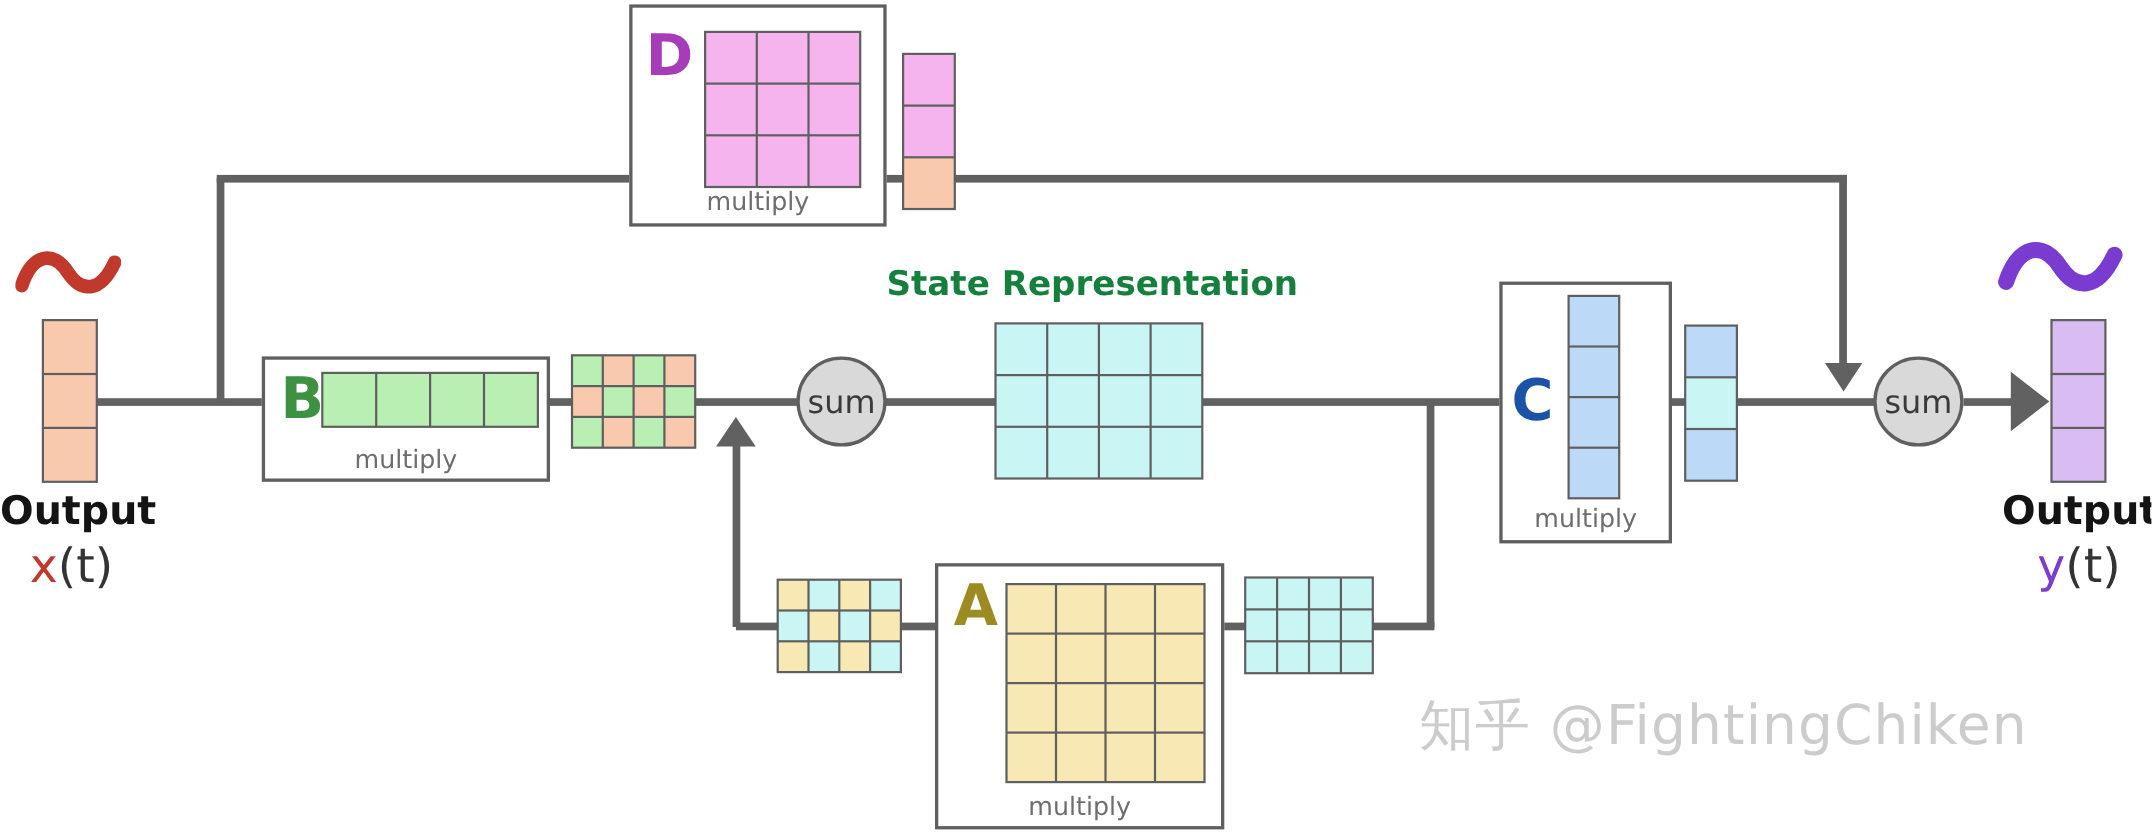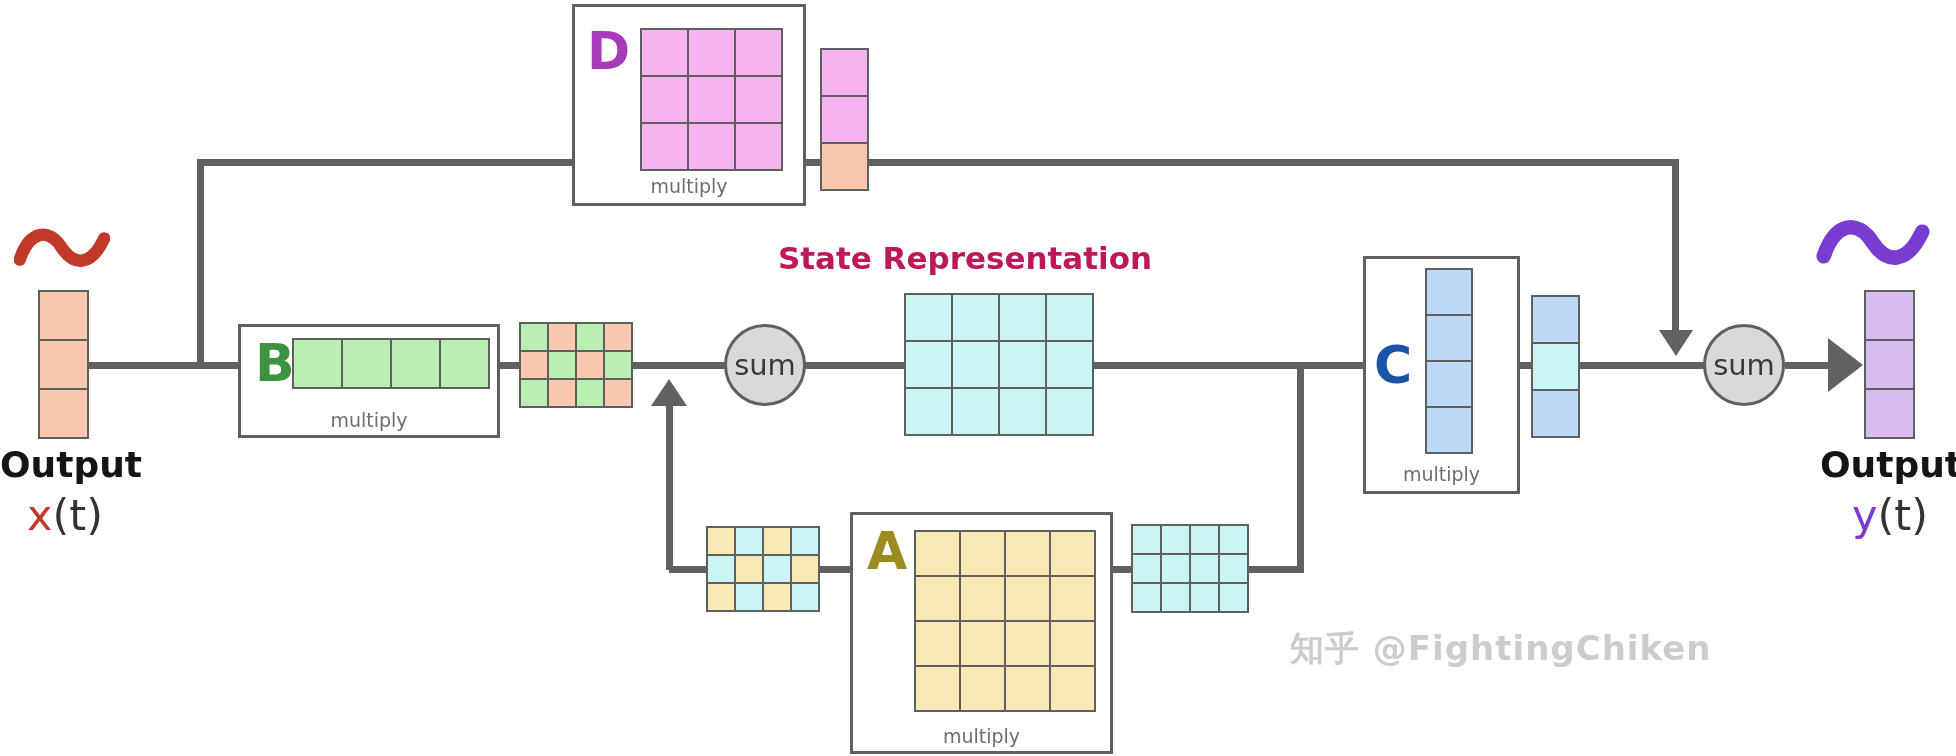--- a/index.html
+++ b/index.html
@@ -6,28 +6,28 @@
   body{font-family:"DejaVu Sans","Liberation Sans",sans-serif;}
   #stage{position:relative;width:1956px;height:756px;background:#ffffff;overflow:hidden;}
   .wire{position:absolute;background:#616161;z-index:1;}
   .arrow{position:absolute;width:0;height:0;z-index:3;}
   .arrow-down{border-left:17px solid transparent;border-right:17px solid transparent;border-top:26px solid #616161;}
   .arrow-up{border-left:18px solid transparent;border-right:18px solid transparent;border-bottom:27px solid #616161;}
   .arrow-right{border-top:27px solid transparent;border-bottom:27px solid transparent;border-left:35px solid #616161;}
   .box{position:absolute;background:#ffffff;border:3px solid #5f5f5f;z-index:2;box-sizing:border-box;}
   .grid{position:absolute;width:max-content;height:max-content;z-index:2;}
   .letter{position:absolute;font-weight:700;font-size:52px;line-height:1;z-index:2;}
-  .lbl-multiply{position:absolute;left:0;right:0;text-align:center;font-size:19px;color:#6e6e6e;z-index:2;}
+  .lbl-multiply{position:absolute;left:0;right:0;text-align:center;font-size:23px;color:#6e6e6e;z-index:2;}
   .sum{position:absolute;width:82px;height:82px;border-radius:50%;border:3px solid #5f5f5f;display:flex;align-items:center;justify-content:center;font-size:29px;color:#3a3a3a;z-index:2;box-sizing:border-box;}
   .title-lbl{position:absolute;font-weight:700;font-size:36px;color:#141414;text-align:center;z-index:2;}
   .var-lbl{position:absolute;font-size:43px;text-align:center;color:#333333;z-index:2;}
   .state-title{position:absolute;font-weight:700;font-size:31px;text-align:center;z-index:2;}
   .state-caption{position:absolute;font-size:33px;color:#6e6e6e;text-align:center;z-index:2;}
   .squiggle{position:absolute;z-index:2;}
-  .watermark{position:absolute;font-size:34px;color:#cccccc;z-index:4;letter-spacing:1px;font-weight:bold;}
+  .watermark{position:absolute;font-size:50px;color:#cccccc;z-index:4;letter-spacing:1px;}
 </style>
 </head>
 <body>
 
 <div id="stage">
 
   <div class="wire" style="left:86px;top:362px;width:1660px;height:7px;"></div>
   <div class="wire" style="left:197px;top:162px;width:7px;height:204px;"></div>
   <div class="wire" style="left:197px;top:159px;width:1482px;height:7px;"></div>
   <div class="wire" style="left:1672px;top:159px;width:7px;height:172px;"></div>
@@ -97,21 +97,21 @@
       <div style="width: 26px; height: 26px; background: rgb(185, 239, 178);"></div>
       <div style="width: 26px; height: 26px; background: rgb(249, 201, 174);"></div>
       <div style="width: 26px; height: 26px; background: rgb(185, 239, 178);"></div>
       <div style="width: 26px; height: 26px; background: rgb(249, 201, 174);"></div>
     </div>
 
   <div class="sum" style="left: 724px; top: 324px; background: rgb(217, 217, 217);">
       <span>sum</span>
     </div>
 
-  <div class="state-title" style="left: 740px; top: 240px; width: 450px; color: #be185d;">State Representation</div>
+  <div class="state-title" style="left: 768px; top: 240px; width: 450px; color: #15803d;">State Representation</div>
   <div class="grid" style="left: 904px; top: 293px; display: grid; grid-template-columns: repeat(4, 45px); gap: 2px; padding: 2px; background: rgb(95, 95, 95);">
       <div style="width: 45px; height: 45px; background: rgb(201, 246, 244);"></div>
       <div style="width: 45px; height: 45px; background: rgb(201, 246, 244);"></div>
       <div style="width: 45px; height: 45px; background: rgb(201, 246, 244);"></div>
       <div style="width: 45px; height: 45px; background: rgb(201, 246, 244);"></div>
       <div style="width: 45px; height: 45px; background: rgb(201, 246, 244);"></div>
       <div style="width: 45px; height: 45px; background: rgb(201, 246, 244);"></div>
       <div style="width: 45px; height: 45px; background: rgb(201, 246, 244);"></div>
       <div style="width: 45px; height: 45px; background: rgb(201, 246, 244);"></div>
       <div style="width: 45px; height: 45px; background: rgb(201, 246, 244);"></div>

